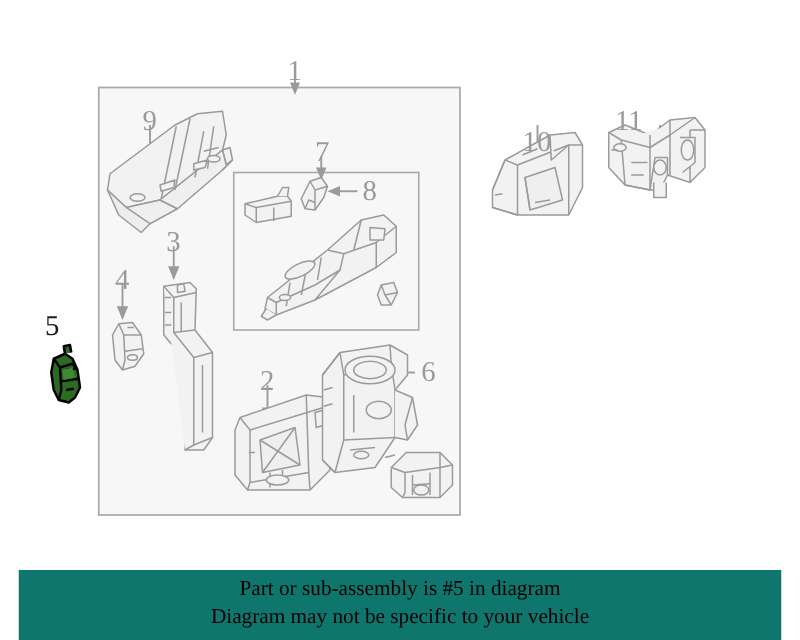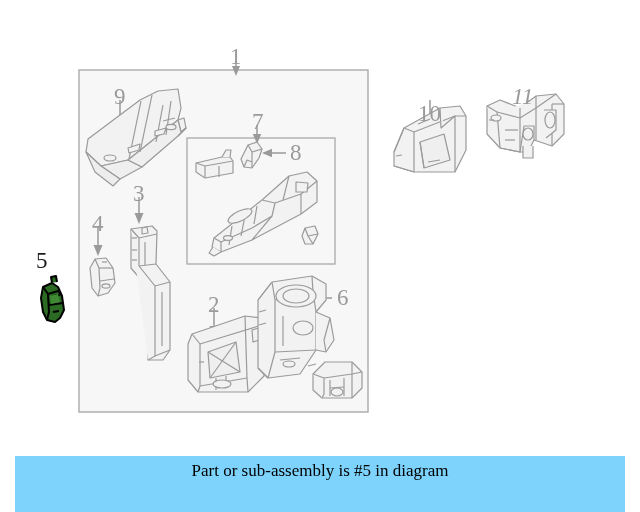--- a/index.html
+++ b/index.html
@@ -43,21 +43,21 @@
     color: #1a1a1a;
   }
 
   
   #notice-banner {
     position: absolute;
     left: 15px;
     top: 456px;
     width: 610px;
     height: 56px;
-    background: #7dd3fc;
+    background: #0f766e;
     color: #000000;
     text-align: center;
     font-family: "Liberation Serif", serif;
     font-size: 17px;
     line-height: 22px;
     padding-top: 4px;
     box-sizing: border-box;
   }
   #notice-banner .line {
     display: block;
@@ -300,19 +300,20 @@
   <div class="callout" style="left:337px; top:286px;">6</div>
 
   <div class="callout" style="left:252px; top:110px;">7</div>
 
   <div class="callout" style="left:290px; top:141px;">8</div>
 
   <div class="callout" style="left:114px; top:85px;">9</div>
 
   <div class="callout" style="left:418px; top:102px;">10</div>
 
-  <div class="callout" style="left:512px; top:85px;font-style:italic;">11</div>
+  <div class="callout" style="left:492px; top:85px;">11</div>
 
 </div>
 
 <div id="notice-banner">
   <span class="line">Part or sub-assembly is #5 in diagram</span>
+  <span class="line">Diagram may not be specific to your vehicle</span>
 </div>
 
 </body></html>

